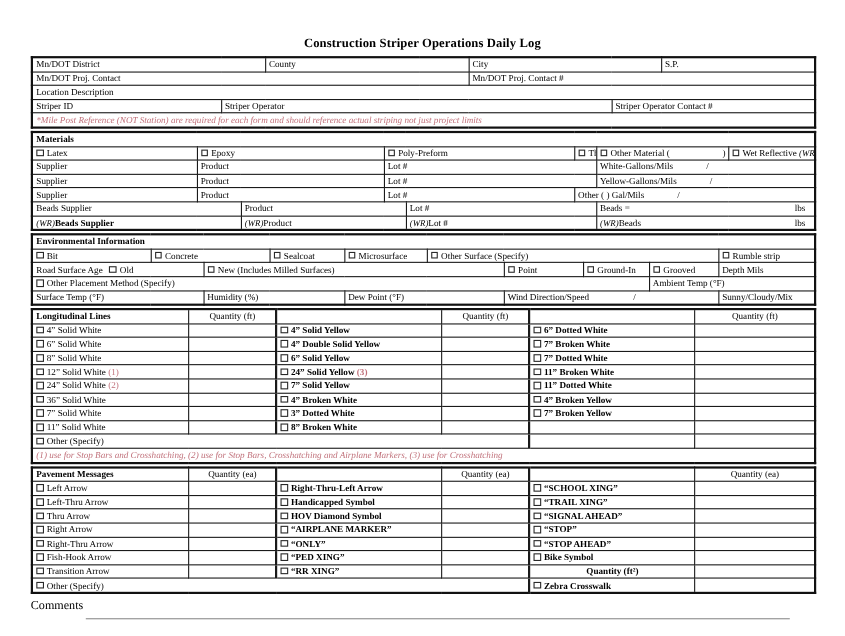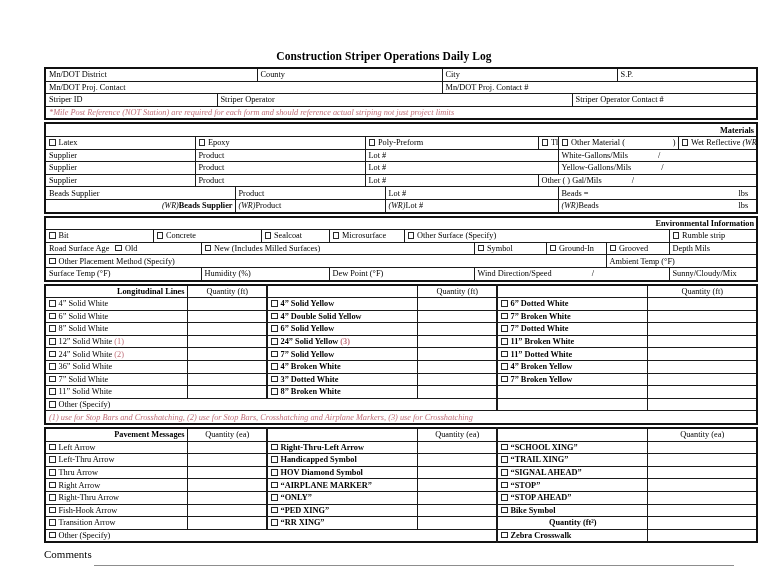--- a/index.html
+++ b/index.html
@@ -13,21 +13,21 @@
     font-family: "Liberation Serif", serif;
     color: #000000;
     overflow: hidden;
   }
   .page {
     position: relative;
     width: 768px;
     height: 578px;
     background: #ffffff;
     box-sizing: border-box;
-    padding: 16px;
+    padding: 0;
   }
   .title {
     text-align: center;
     font-weight: bold;
     font-size: 11.5px;
     letter-spacing: 0.1px;
     padding-top: 34px;
     padding-bottom: 5px;
     font-family: "Liberation Serif", serif;
   }
@@ -54,21 +54,21 @@
     white-space: nowrap;
   }
   
   .sect {
     border: 2px solid #111;
     border-collapse: collapse;
   }
   .blk {
     margin-bottom: 2px;
   }
-  .bold { font-weight: bold; text-align: right; }
+  .bold { font-weight: bold; }
   .ital { font-style: italic; }
   .red { color: #c0707a; }
   .cb {
     display: inline-block;
     width: 6.5px;
     height: 6.5px;
     border: 1px solid #2a2a2a;
     background: #fff;
     vertical-align: -0.5px;
     margin-right: 3px;
@@ -125,20 +125,23 @@
         <td colspan="2">Mn/DOT District</td>
         <td colspan="2">County</td>
         <td colspan="2">City</td>
         <td>S.P.</td>
       </tr>
       <tr>
         <td colspan="4">Mn/DOT Proj. Contact</td>
         <td colspan="3">Mn/DOT Proj. Contact  #</td>
       </tr>
       <tr>
+        <td colspan="7">Location Description</td>
+      </tr>
+      <tr>
         <td>Striper ID</td>
         <td colspan="4">Striper Operator</td>
         <td colspan="2">Striper Operator Contact #</td>
       </tr>
       <tr>
         <td colspan="7" class="ital red">*Mile Post Reference (NOT Station) are required for each form and should reference actual striping not just project limits</td>
       </tr>
     </tbody>
       </table>
   </div>
@@ -278,21 +281,21 @@
       </tr>
       <tr>
         <td colspan="2">
           <span>Road Surface Age</span>
           <span class="cb" style="margin-left:4px"></span><span>Old</span>
         </td>
         <td colspan="4">
           <span class="cb"></span><span>New (Includes Milled Surfaces)</span>
         </td>
         <td>
-          <span class="cb"></span><span>Symbol</span>
+          <span class="cb"></span><span>Point</span>
         </td>
         <td>
           <span class="cb"></span><span>Ground-In</span>
         </td>
         <td>
           <span class="cb"></span><span>Grooved</span>
         </td>
         <td>Depth Mils</td>
       </tr>
       <tr>

